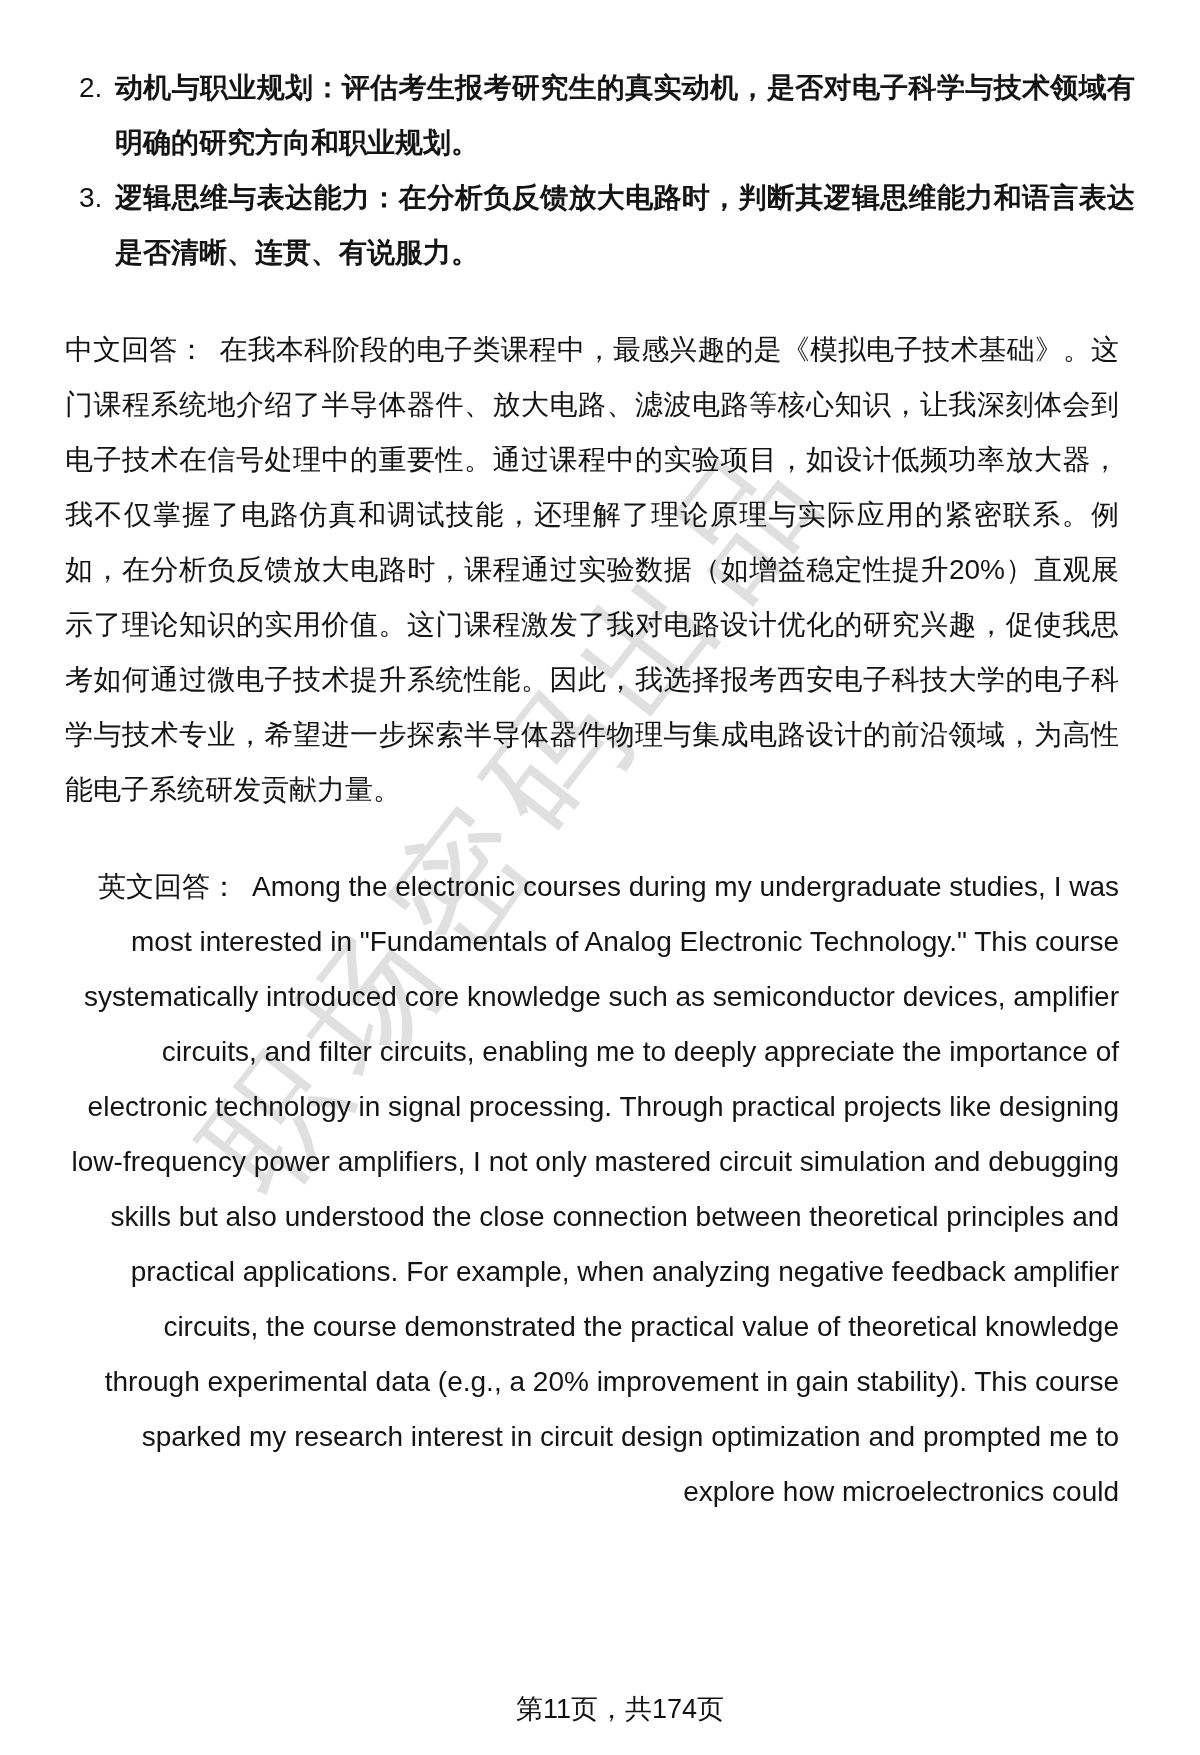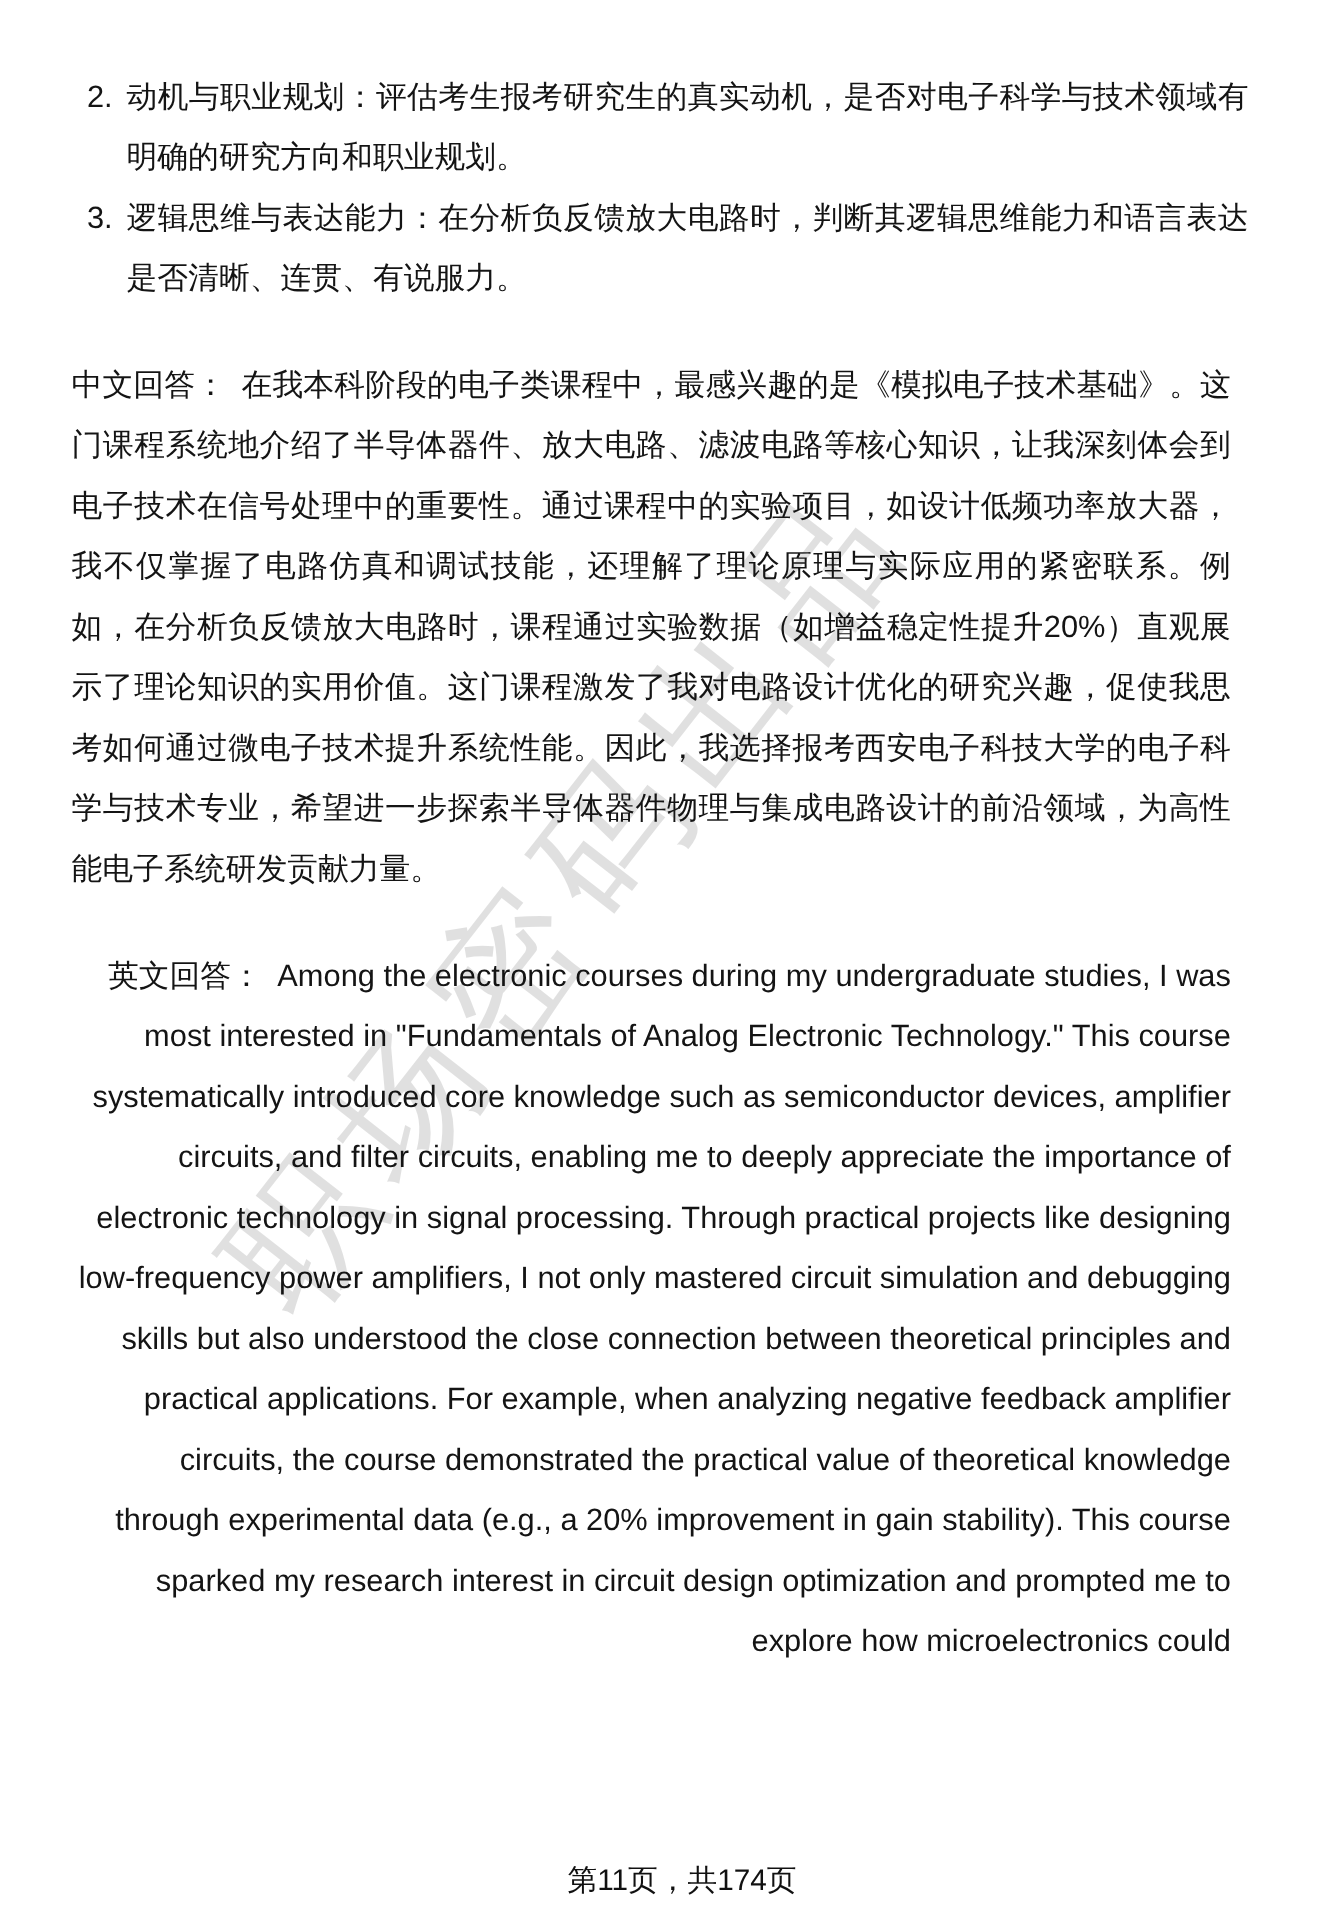--- a/index.html
+++ b/index.html
@@ -49,20 +49,21 @@
     font-size: 28px;
     line-height: 55px;
   }
   .list-num {
     flex: 0 0 36px;
     text-align: left;
   }
   .list-text {
     flex: 1;
     text-align: justify;
+    font-weight: bold;
   }
   p.answer {
     margin: 42px 16px 0 0;
     font-size: 28px;
     line-height: 55px;
   }
   p.answer.chinese {
     text-align: justify;
   }
   p.answer.english {

